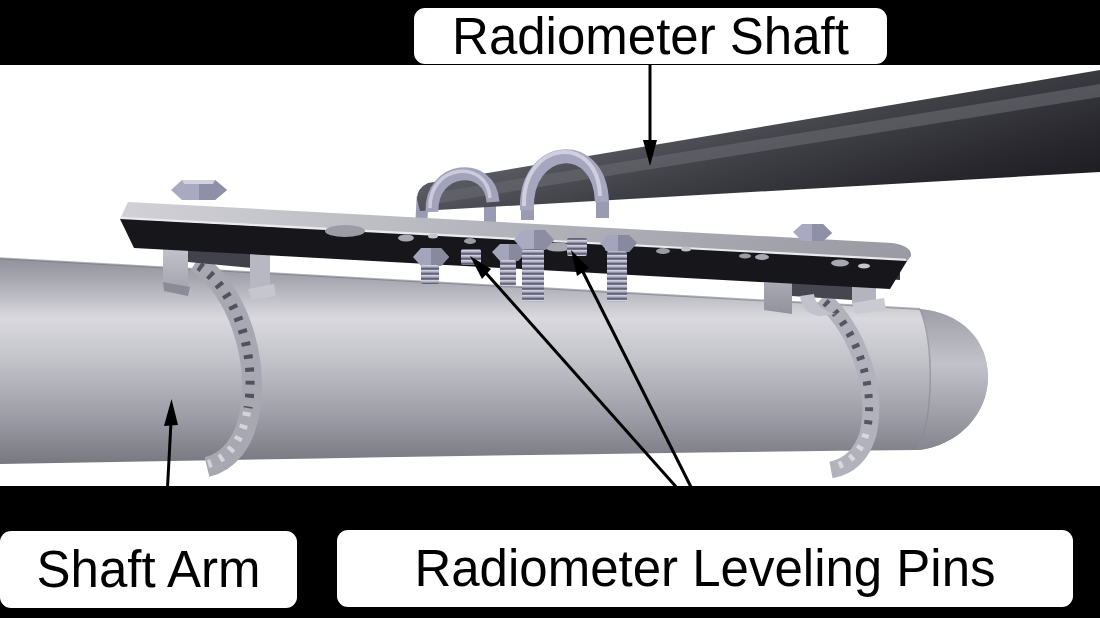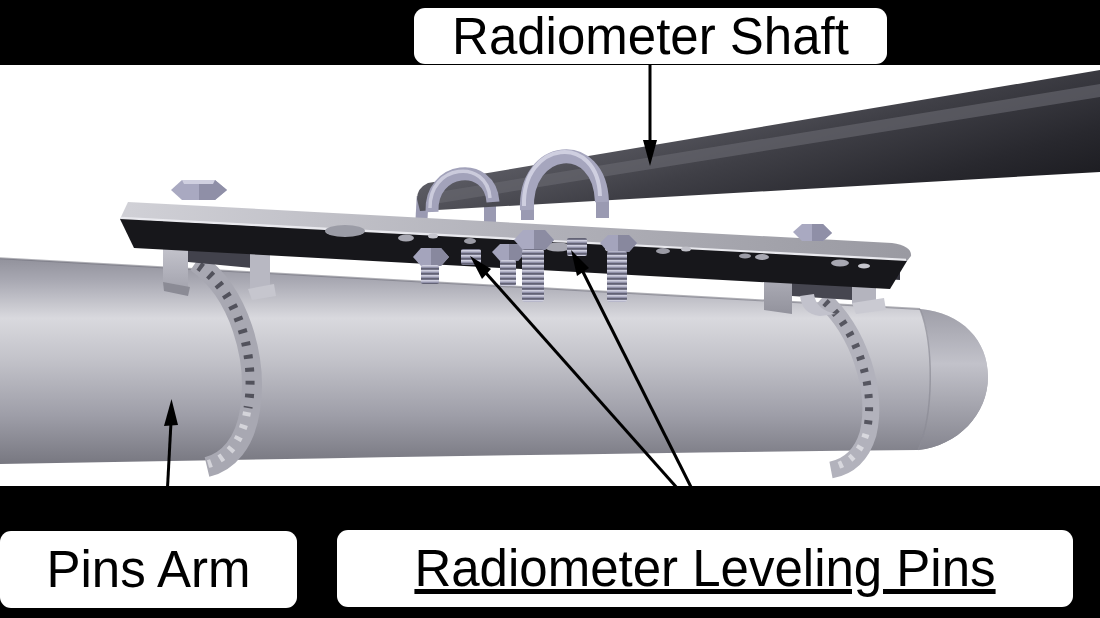--- a/index.html
+++ b/index.html
@@ -9,21 +9,21 @@
   }
   .scene-svg{position:absolute;left:0;top:0;width:1100px;height:618px;display:block;}
   .callout{
     position:absolute;background:#ffffff;border-radius:11px;
     display:flex;align-items:center;justify-content:center;
     color:#000;font-weight:300;font-size:51px;line-height:1;
     letter-spacing:0px;white-space:nowrap;z-index:5;
   }
   #lbl-shaft{left:414px;top:8px;width:473px;height:56px;}
   #lbl-cross{left:0px;top:531px;width:297px;height:77px;}
-  #lbl-pins{left:337px;top:530px;width:736px;height:77px;text-decoration:underline;}
+  #lbl-pins{left:337px;top:530px;width:736px;height:77px;}
 </style>
 </head>
 <body>
 
 <div class="stage">
 
   <svg class="scene-svg" viewBox="0 0 1100 618">
     <defs>
       <linearGradient id="gradCyl" gradientUnits="userSpaceOnUse" x1="0" y1="255" x2="0" y2="466">
         <stop offset="0" stop-color="#8e8e98"></stop>
@@ -200,19 +200,19 @@
         <line x1="582" y1="270" x2="692" y2="489" stroke-width="3"></line>
         <polygon points="571,250 589,268 577,276" stroke="none"></polygon>
       </g>
     </g>
   </svg>
 
   <div class="callout" id="lbl-shaft">
     <span>Radiometer Shaft</span>
   </div>
   <div class="callout" id="lbl-cross">
-    <span>Pins Arm</span>
+    <span>Shaft Arm</span>
   </div>
   <div class="callout" id="lbl-pins">
     <span>Radiometer Leveling Pins</span>
   </div>
 
 </div>
 
 </body></html>

